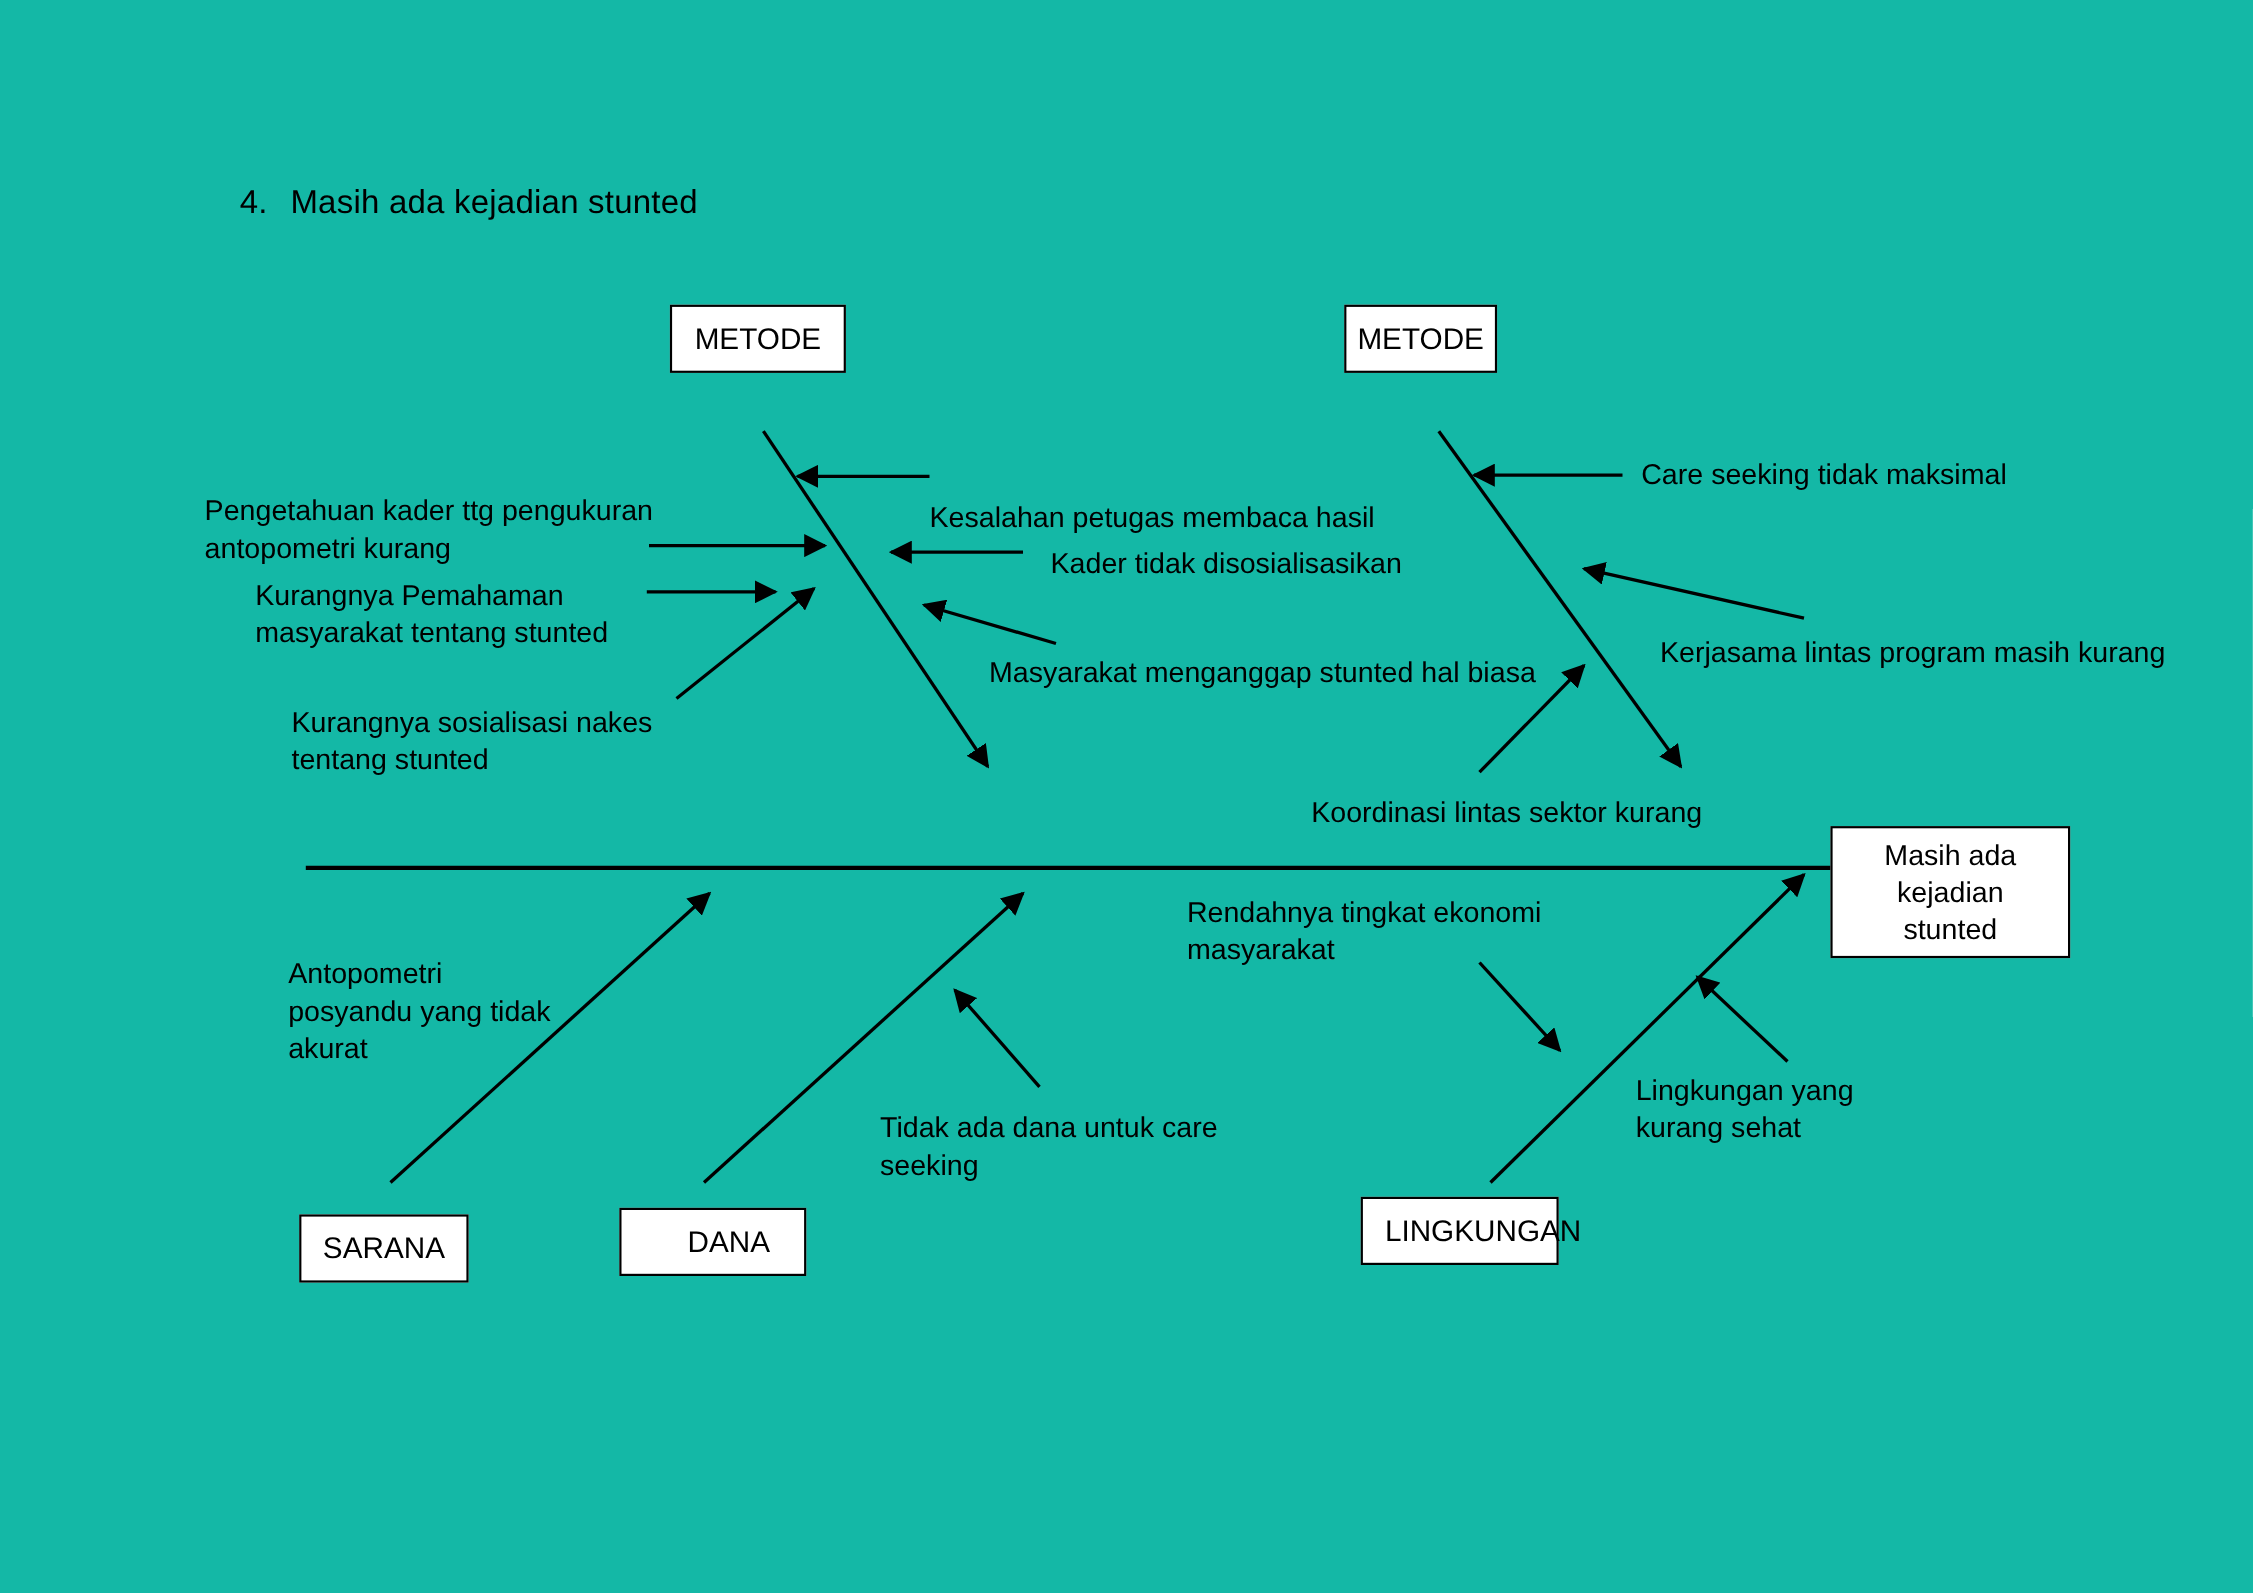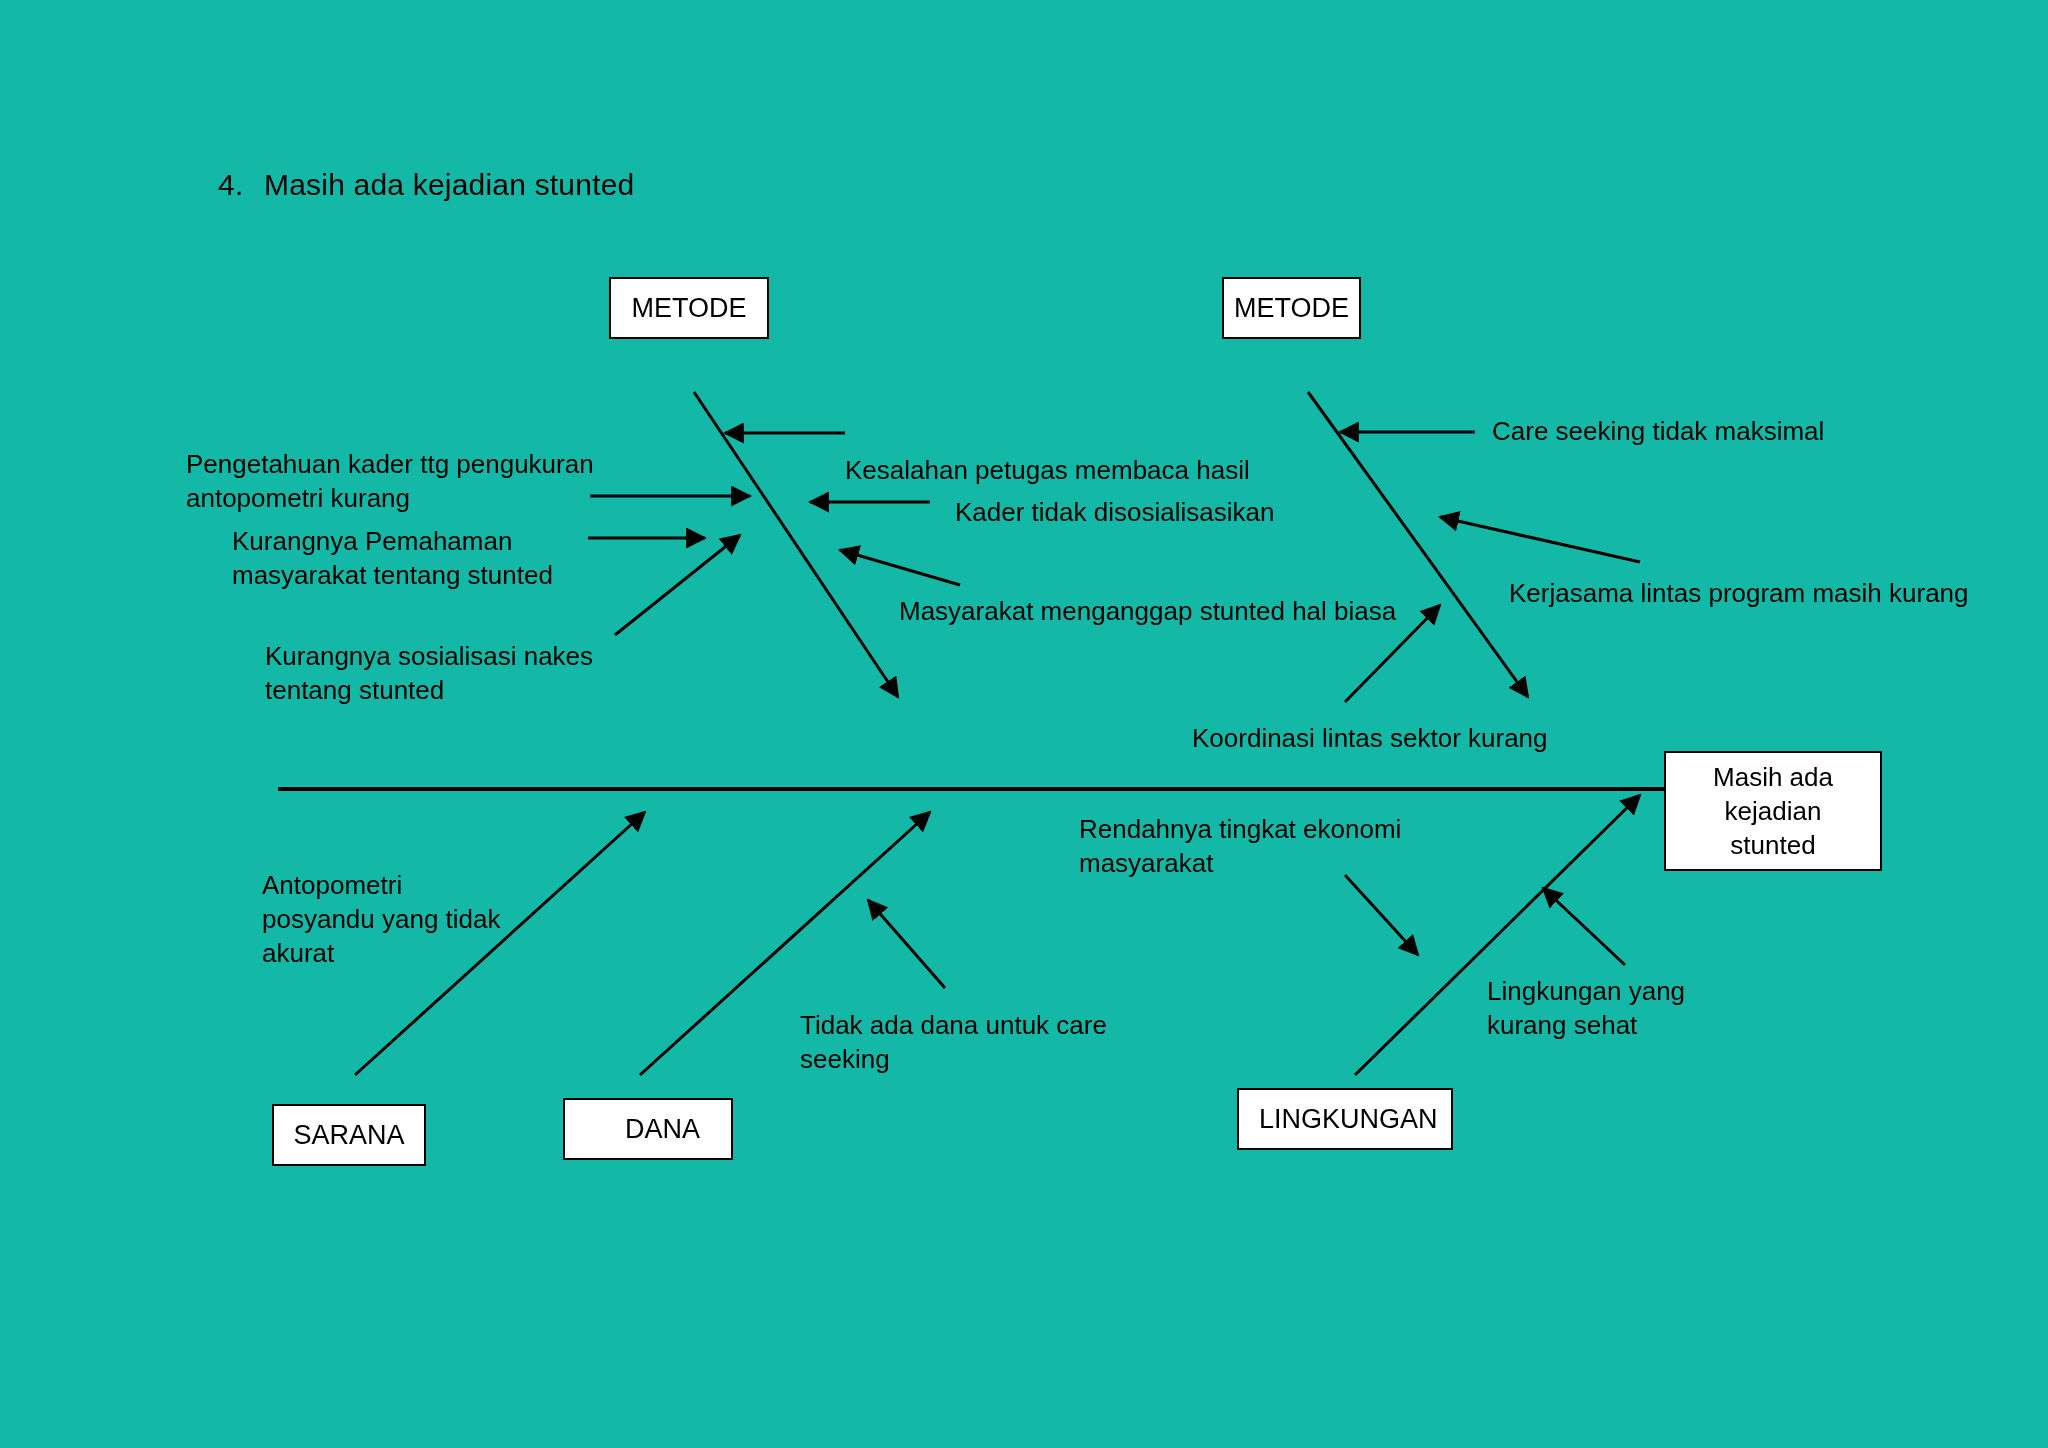--- a/index.html
+++ b/index.html
@@ -137,21 +137,21 @@
   </div>
 
   <div class="cat-box" style="left:272px; top:1104px; width:154px; height:62px;">
     <span>SARANA</span>
   </div>
 
   <div class="cat-box" style="left:563px; top:1098px; width:170px; height:62px;padding-left:29px;">
     <span>DANA</span>
   </div>
 
-  <div class="cat-box left-align" style="left:1237px; top:1088px; width:216px; height:62px;">
+  <div class="cat-box left-align" style="left:1237px; top:1088px; width:180px; height:62px;">
     <span>LINGKUNGAN</span>
   </div>
 
   <div class="effect-box" style="left:1664px; top:707px; width:218px; height:120px;margin-top:44px;">
     <span>Masih ada</span>
     <span>kejadian</span>
     <span>stunted</span>
   </div>
 
   <div class="cause-label" style="left:845px; top:417px;margin-top:36px;">Kesalahan petugas membaca hasil</div>

